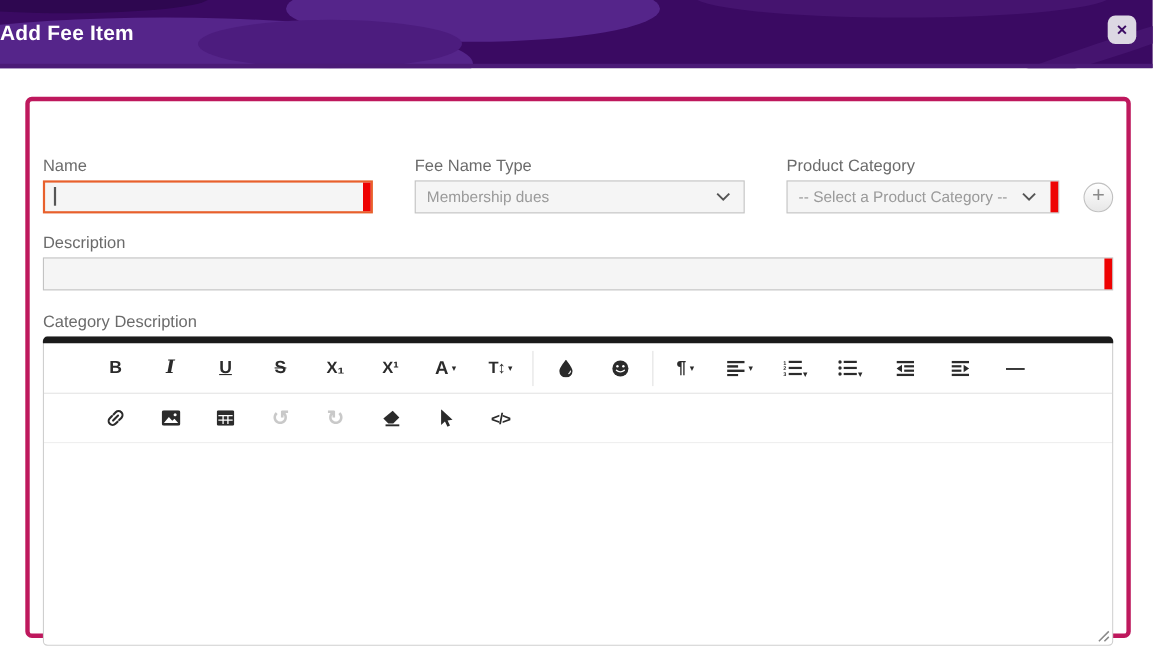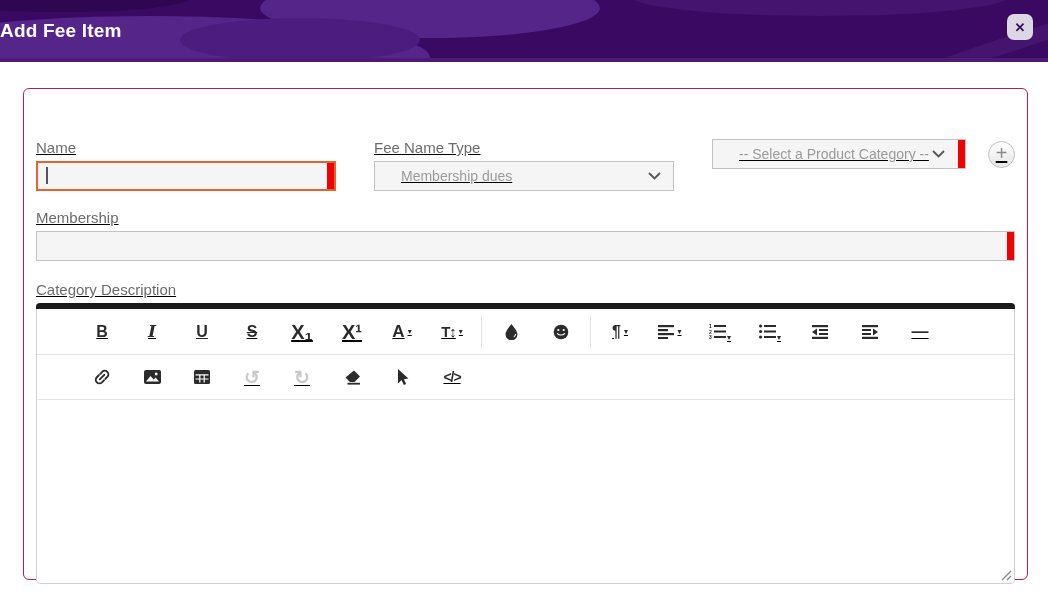--- a/index.html
+++ b/index.html
@@ -27,23 +27,22 @@
     position:absolute; right:15px; top:14px; width:26px; height:26px;
     background:#dcd8e3; border:none; border-radius:7px;
     color:#3a0a62; font-weight:700; font-size:13px;
     display:flex; align-items:center; justify-content:center;
     cursor:pointer; z-index:2; padding:0;
   }
 
   
   .card {
     position:absolute; left:23px; top:88px; width:1005px; height:492px;
-    background:#fff; border:1px solid #be185d; border-radius:6px;
+    background:#fff; border:4px solid #be185d; border-radius:6px;
     padding:14px 12px 5px 12px;
-    text-decoration:underline;
   }
 
   .field-label {
     display:block; font-size:15px; color:#6b6b6b; margin-bottom:5px;
     line-height:17px;
   }
 
   .row1 {
     display:grid; grid-template-columns:300px 300px 1fr;
     column-gap:38px; margin-top:36px;
@@ -62,21 +61,21 @@
   }
   .name-wrap .req-bar { top:2px; bottom:2px; right:2px; }
   .text-cursor {
     position:absolute; left:10px; top:6px; width:1.5px; height:17px;
     background:#555;
   }
 
   .select-box {
     display:flex; align-items:center; justify-content:space-between;
     height:30px; background:#f5f5f5; border:1px solid #c3c3c3;
-    padding:0 12px 0 26px; font-size:14px; color:#9a9a9a; cursor:pointer;
+    padding:0 12px 0 10px; font-size:14px; color:#9a9a9a; cursor:pointer;
   }
   .select-wrap { position:relative; flex:1; }
 
   .pc-row { display:flex; align-items:center; gap:22px; }
   .add-btn {
     width:27px; height:27px; border-radius:50%;
     border:1px solid #c0c0c0;
     background:linear-gradient(#ffffff,#e7e7e7);
     color:#8a8a8a; font-size:20px; line-height:1; font-weight:400;
     display:flex; align-items:center; justify-content:center;
@@ -110,21 +109,21 @@
     color:#2b2b2b; font-size:16px; cursor:pointer;
   }
   .tb-btn.disabled { color:#c9c9c9; cursor:default; }
   .tb-sep { width:1px; height:32px; background:#e2e2e2; margin:0 4px; flex:0 0 auto; }
 
   .g  { line-height:1; }
   .g-b { font-weight:700; }
   .g-i { font-family:"DejaVu Serif","Liberation Serif",serif; font-style:italic; font-weight:600; font-size:17px; }
   .g-u { font-weight:600; text-decoration:underline; }
   .g-s { font-weight:600; text-decoration:line-through; }
-  .g-x { font-weight:600; font-size:20px; }
+  .g-x { font-weight:600; font-size:15px; }
   .g-a { font-weight:700; font-size:17px; }
   .g-t { font-weight:600; font-size:15px; letter-spacing:-1px; }
   .g-p { font-weight:700; font-size:16px; }
   .g-hr { font-weight:700; font-size:17px; }
   .g-code { font-weight:700; font-size:14px; letter-spacing:-1px; }
   .g-undo { font-size:19px; font-weight:700; }
   .caret { font-size:8px; margin-left:3px; color:#2b2b2b; line-height:1; }
   .caret.low { align-self:flex-end; margin-bottom:9px; margin-left:1px; }
 
   svg { display:block; }
@@ -165,39 +164,40 @@
       <label class="field-label">Fee Name Type</label>
       <div class="select-box">
         <span>Membership dues</span>
         <svg width="13" height="8" viewBox="0 0 13 8">
           <path d="M1 1 L6.5 6.5 L12 1" stroke="#555" stroke-width="1.8" fill="none"></path>
         </svg>
       </div>
     </div>
 
     <div class="field">
+      <label class="field-label">Product Category</label>
       <div class="pc-row">
         <div class="select-wrap">
           <div class="select-box">
             <span>-- Select a Product Category --</span>
             <svg width="13" height="8" viewBox="0 0 13 8" style="margin-right:8px">
               <path d="M1 1 L6.5 6.5 L12 1" stroke="#555" stroke-width="1.8" fill="none"></path>
             </svg>
           </div>
           <div class="req-bar"></div>
         </div>
         <button class="add-btn">
           <span>+</span>
         </button>
       </div>
     </div>
   </div>
 
   <div class="desc-block">
-    <label class="field-label">Membership</label>
+    <label class="field-label">Description</label>
     <div class="input-wrap">
       <input class="text-input" type="text" value="" style="">
       <div class="req-bar"></div>
     </div>
   </div>
 
   <div class="pdesc-block">
     <label class="field-label">Category Description</label>
 
     <div class="editor">

